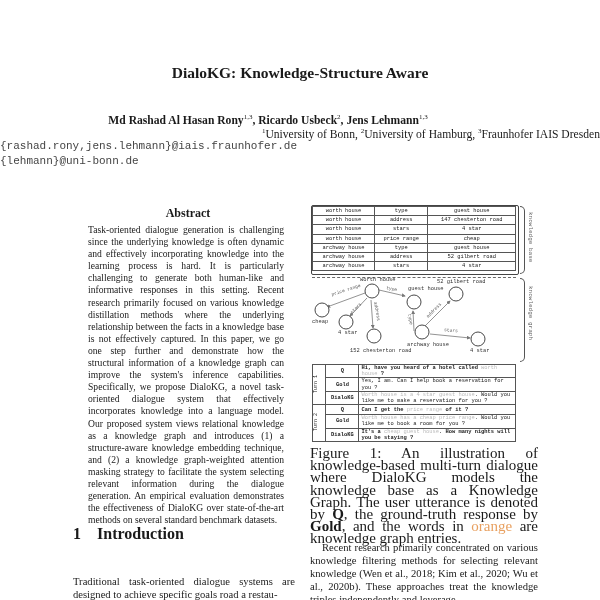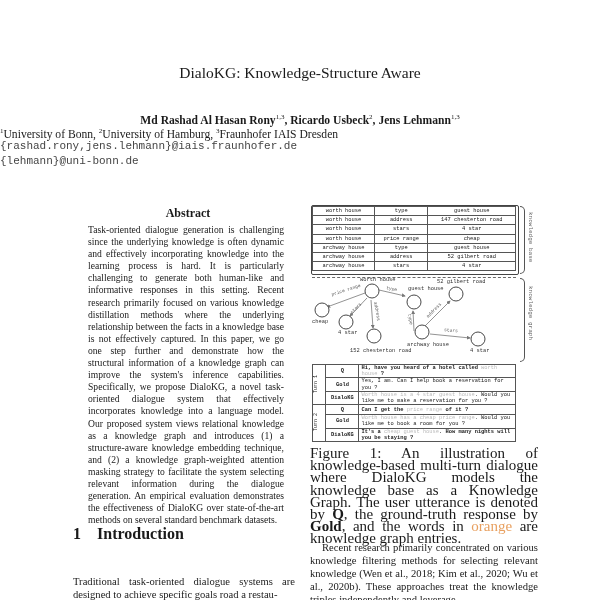--- a/index.html
+++ b/index.html
@@ -1,20 +1,20 @@
 <!DOCTYPE html>
 <html><head>
 <meta charset="utf-8">
 <style>
   html, body { margin:0; padding:0; background:#ffffff; }
   body { width:600px; height:600px; position:relative; overflow:hidden; font-family:"Liberation Serif", serif; color:#1a1a1a; }
-  .title { position:absolute; left:0; width:600px; top:63px; text-align:center; font-weight:normal; font-size:15.5px; line-height:19px; }
-  .authors { position:absolute; left:0; width:536px; top:110px; text-align:center; font-weight:bold; font-size:11.6px; line-height:14px;margin-left:32px; }
+  .title { position:absolute; left:0; width:600px; top:63px; text-align:center; font-weight:bold; font-size:15.5px; line-height:19px; }
+  .authors { position:absolute; left:0; width:536px; top:110px; text-align:center; font-weight:bold; font-size:11.6px; line-height:14px; }
   .authors sup, .affil sup { font-size:7px; font-weight:normal; }
-  .affil { position:absolute; left:0; width:600px; top:124px; text-align:left; font-size:11.6px; line-height:14px; }
+  .affil { position:absolute; left:0; width:600px; top:124px; text-align:right; font-size:11.6px; line-height:14px; }
   .emails { position:absolute; left:0; width:600px; top:139px; font-family:"Liberation Mono", monospace; font-size:11px; line-height:14.5px; color:#444; }
   .abs-head { position:absolute; left:88px; width:200px; top:206px; text-align:center; font-weight:bold; font-size:12px; }
   .abs-body { position:absolute; left:88px; width:196px; top:224px; font-size:9.6px; line-height:12.1px; text-align:justify; hyphens:auto; }
   .sec-head { position:absolute; left:73px; top:525px; font-weight:bold; font-size:16px; }
   .sec-head .num { display:inline-block; width:24px; }
   .intro { position:absolute; left:73px; width:222px; top:575px; font-size:10.6px; line-height:13px; text-align:justify; }
   .fig { position:absolute; left:310px; top:206px; width:230px; height:230px; }
   .kb { position:absolute; left:2px; top:0; width:204px; border-collapse:collapse; font-family:"Liberation Mono", monospace; font-size:5.4px; }
   .kb td { border:1px solid #555; height:8.2px; padding:0 2px; text-align:center; white-space:nowrap; overflow:hidden; }
   .kb-frame { position:absolute; left:1px; top:-1px; width:206px; height:68px; border:1px solid #444; border-radius:2px; }

